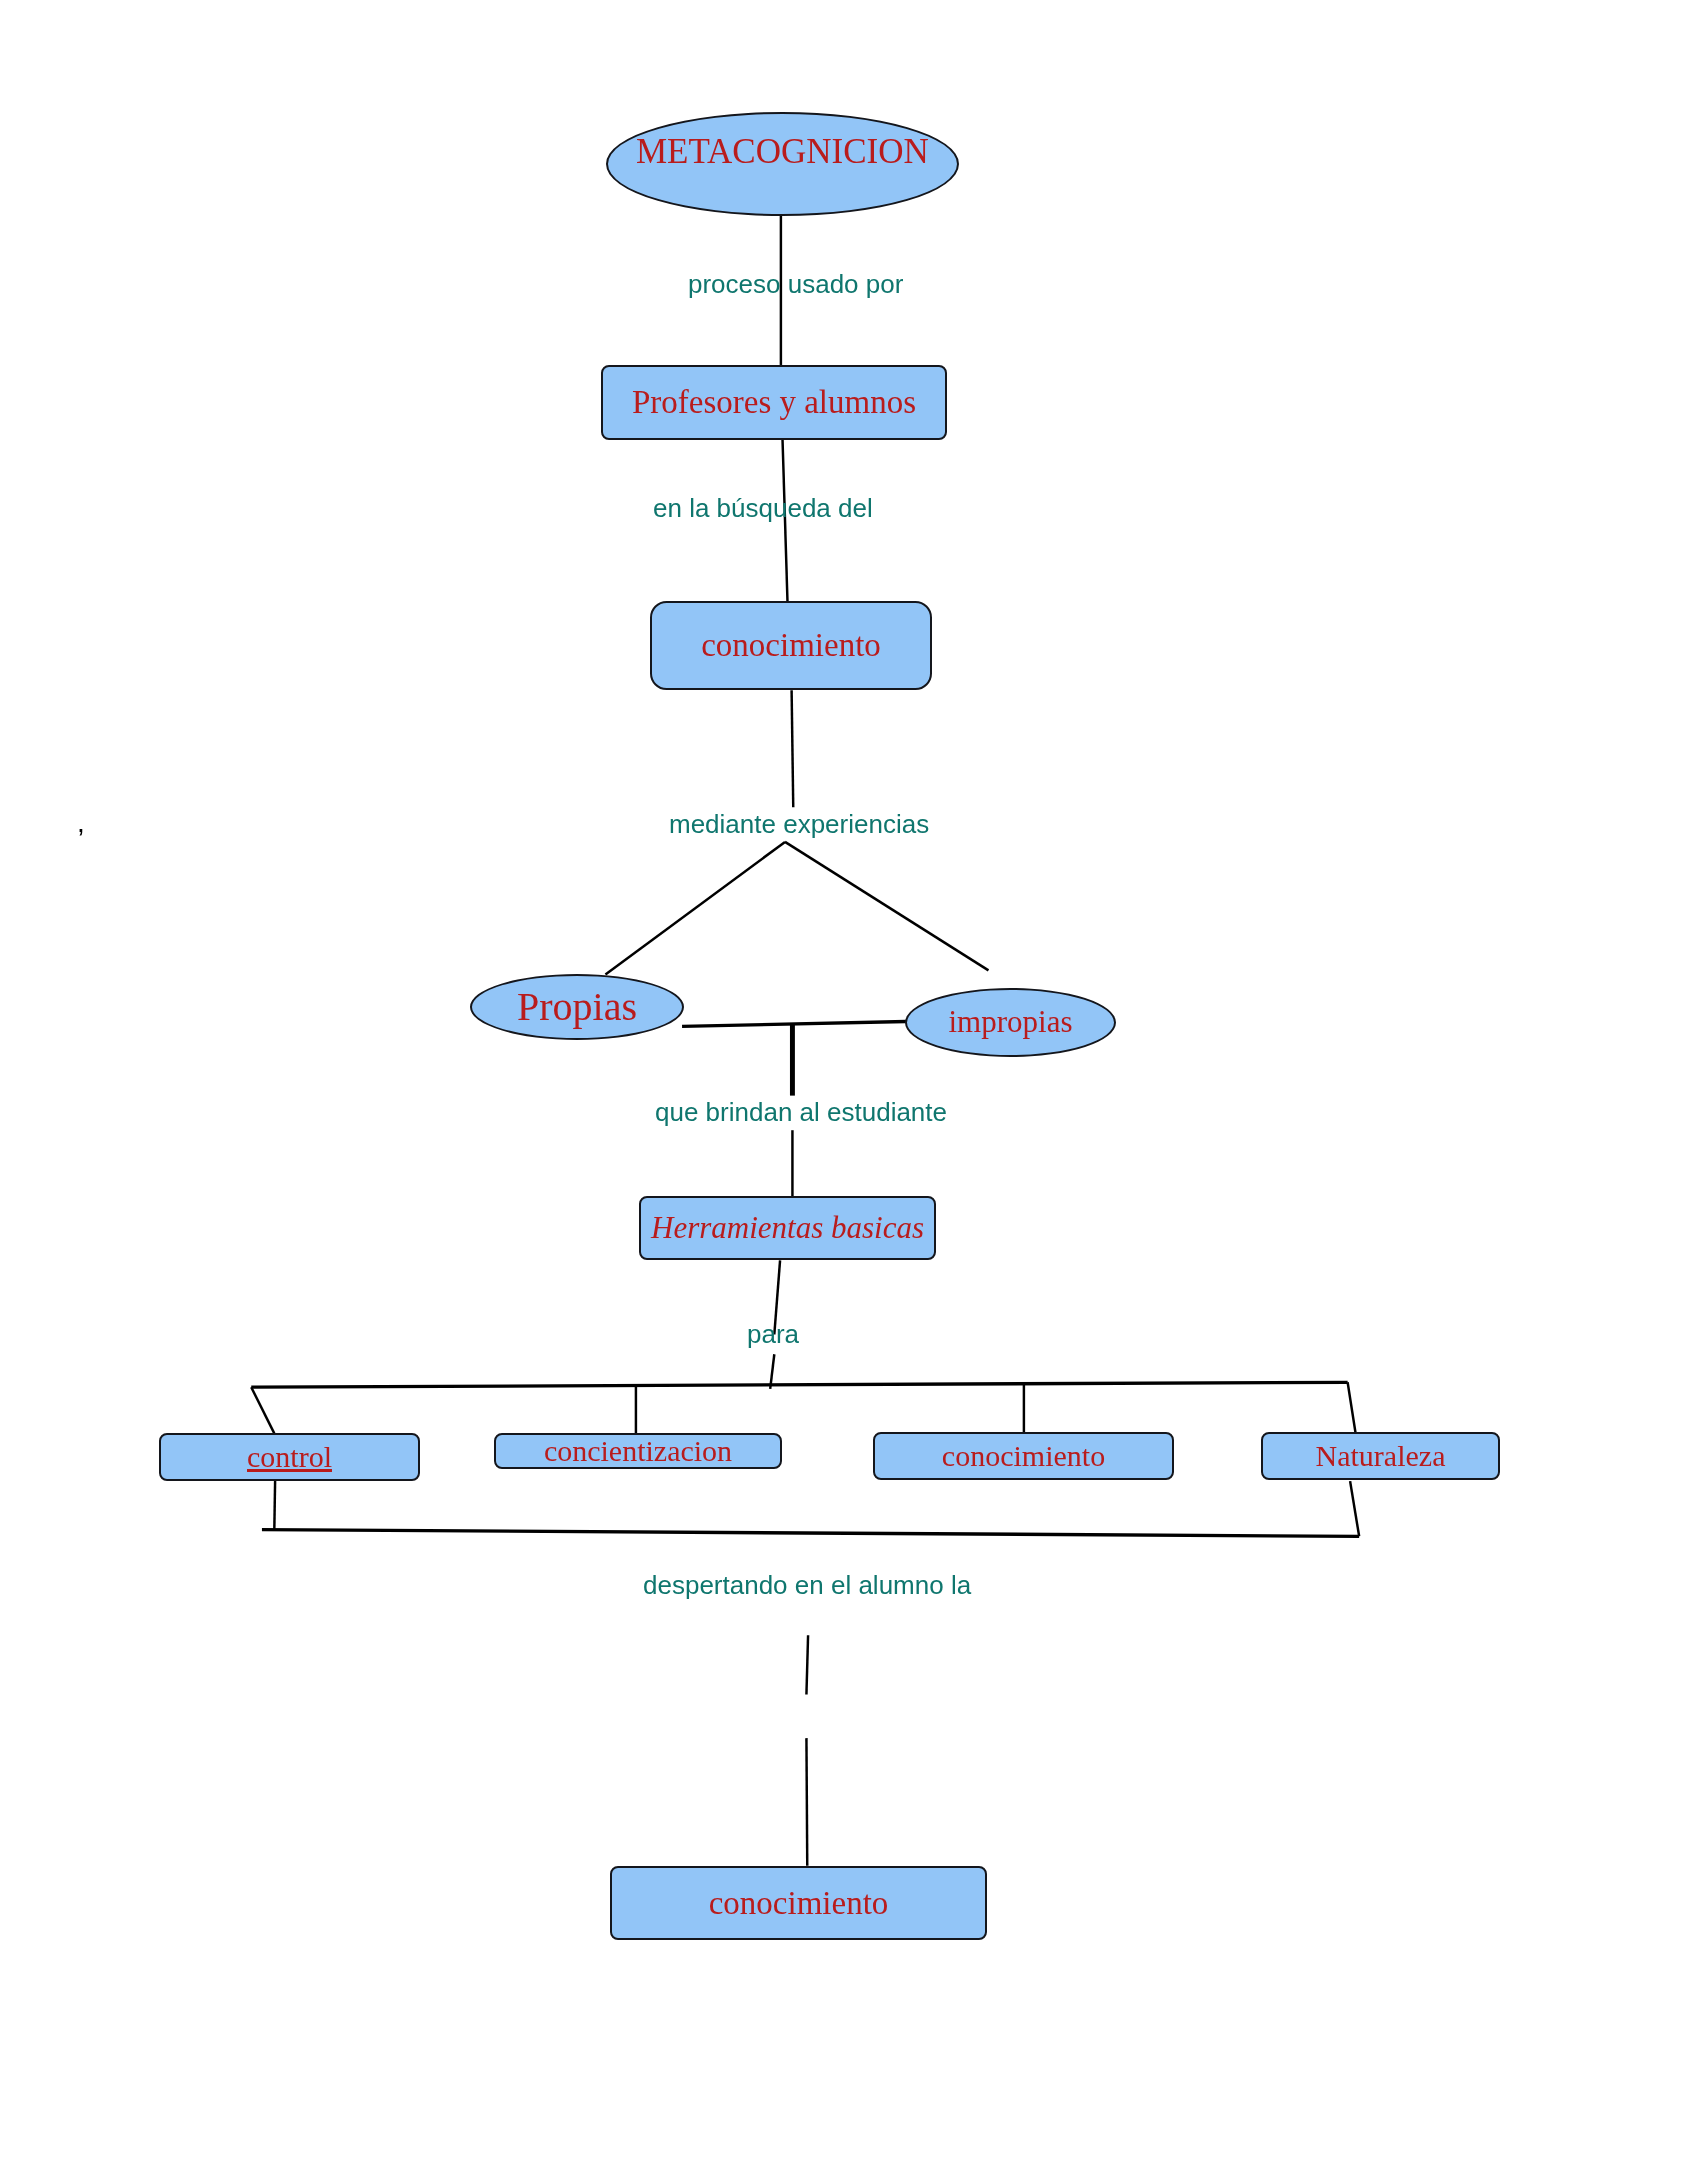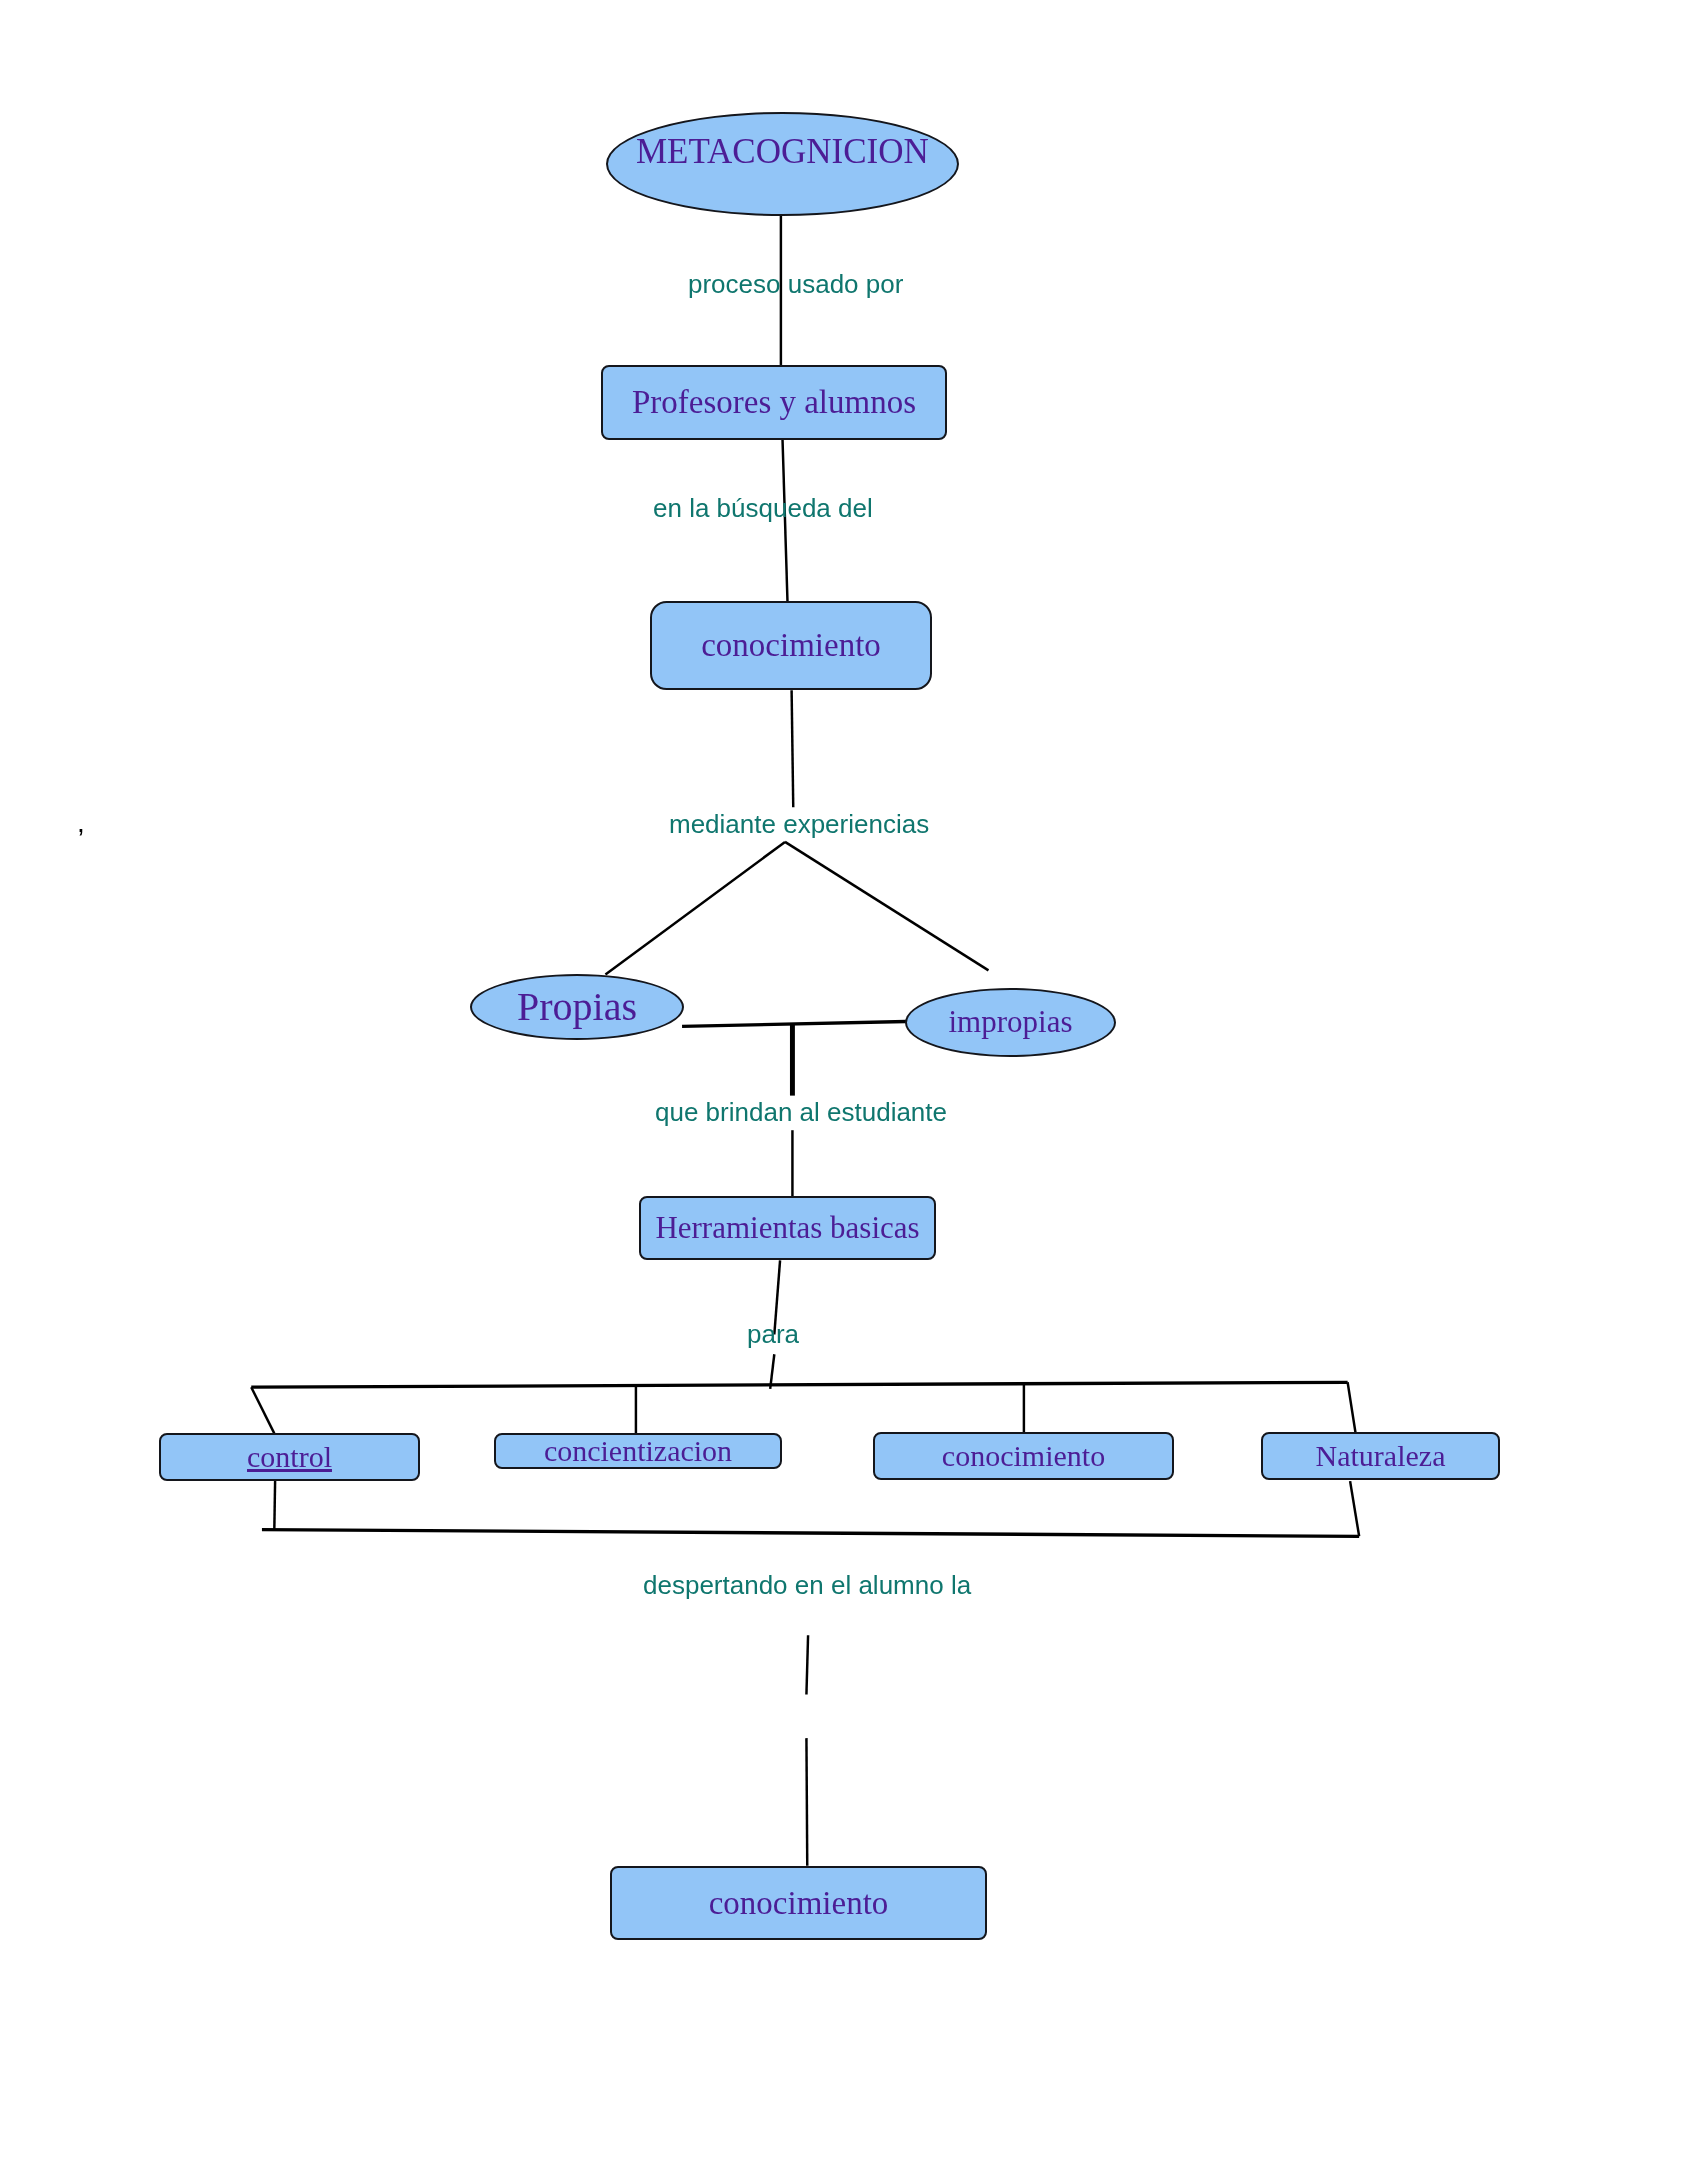--- a/index.html
+++ b/index.html
@@ -24,21 +24,21 @@
     top: 0;
     width: 1687px;
     height: 2183px;
     pointer-events: none;
   }
   .node {
     position: absolute;
     box-sizing: border-box;
     background: #92c5f7;
     border: 2.5px solid #14161c;
-    color: #4c1d95;
+    color: #b91c1c;
     font-family: "Liberation Serif", "DejaVu Serif", serif;
     display: flex;
     align-items: center;
     justify-content: center;
     text-align: center;
     line-height: 1.05;
     z-index: 3;
   }
   .node.ellipse {
     border-radius: 50%;
@@ -136,21 +136,21 @@
   </div>
 
   <div class="node ellipse" style="left:470px; top:974px; width:214px; height:66px; font-size:40px;">
     <span>Propias</span>
   </div>
 
   <div class="node ellipse" style="left:905px; top:988px; width:211px; height:69px; font-size:31px;">
     <span>impropias</span>
   </div>
 
-  <div class="node rect" style="left:639px; top:1196px; width:297px; height:64px; font-size:31px;">
+  <div class="node rect" style="left:639px; top:1196px; width:297px; height:64px; font-size:31px;font-style:italic;">
     <span>Herramientas basicas</span>
   </div>
 
   <div class="node rect" style="left:159px; top:1433px; width:261px; height:48px; font-size:30px;text-decoration:underline;">
     <span>control</span>
   </div>
 
   <div class="node rect" style="left:494px; top:1433px; width:288px; height:36px; font-size:30px;">
     <span>concientizacion</span>
   </div>

